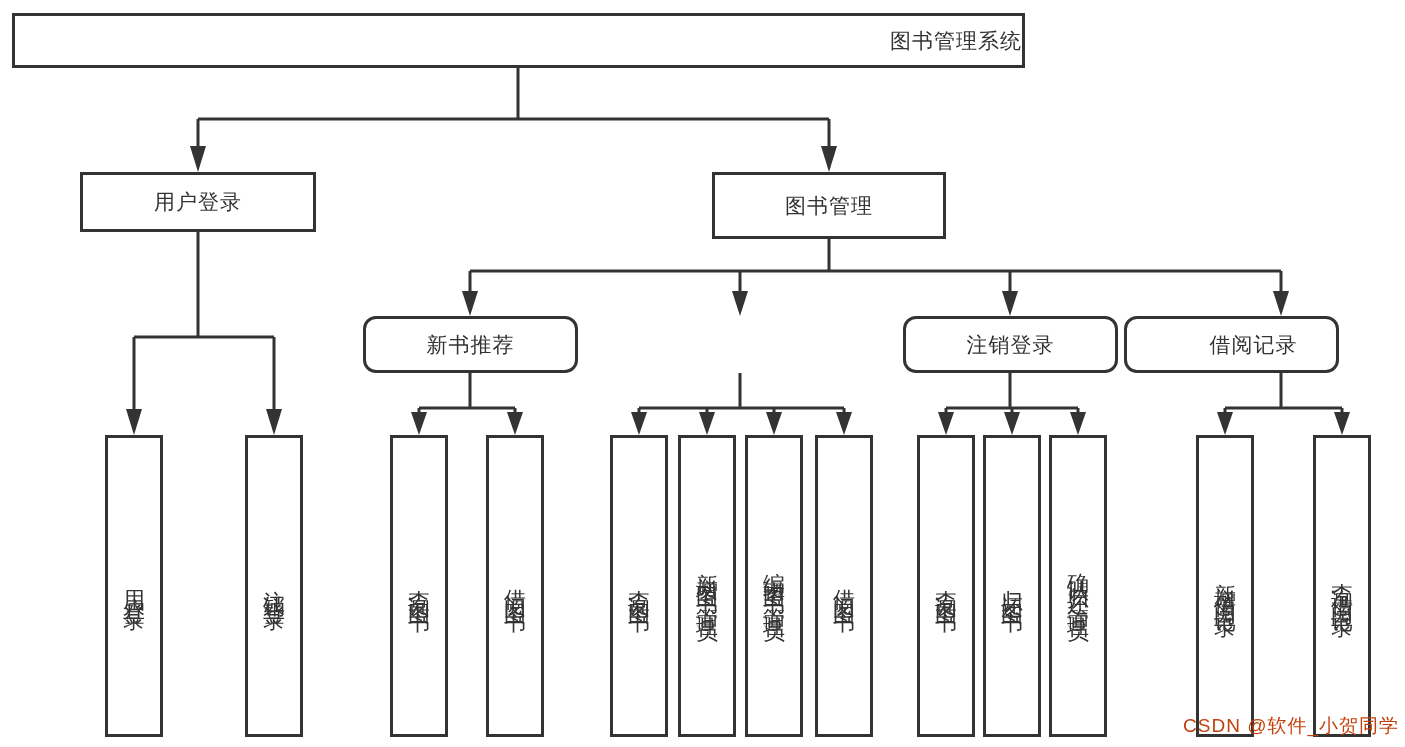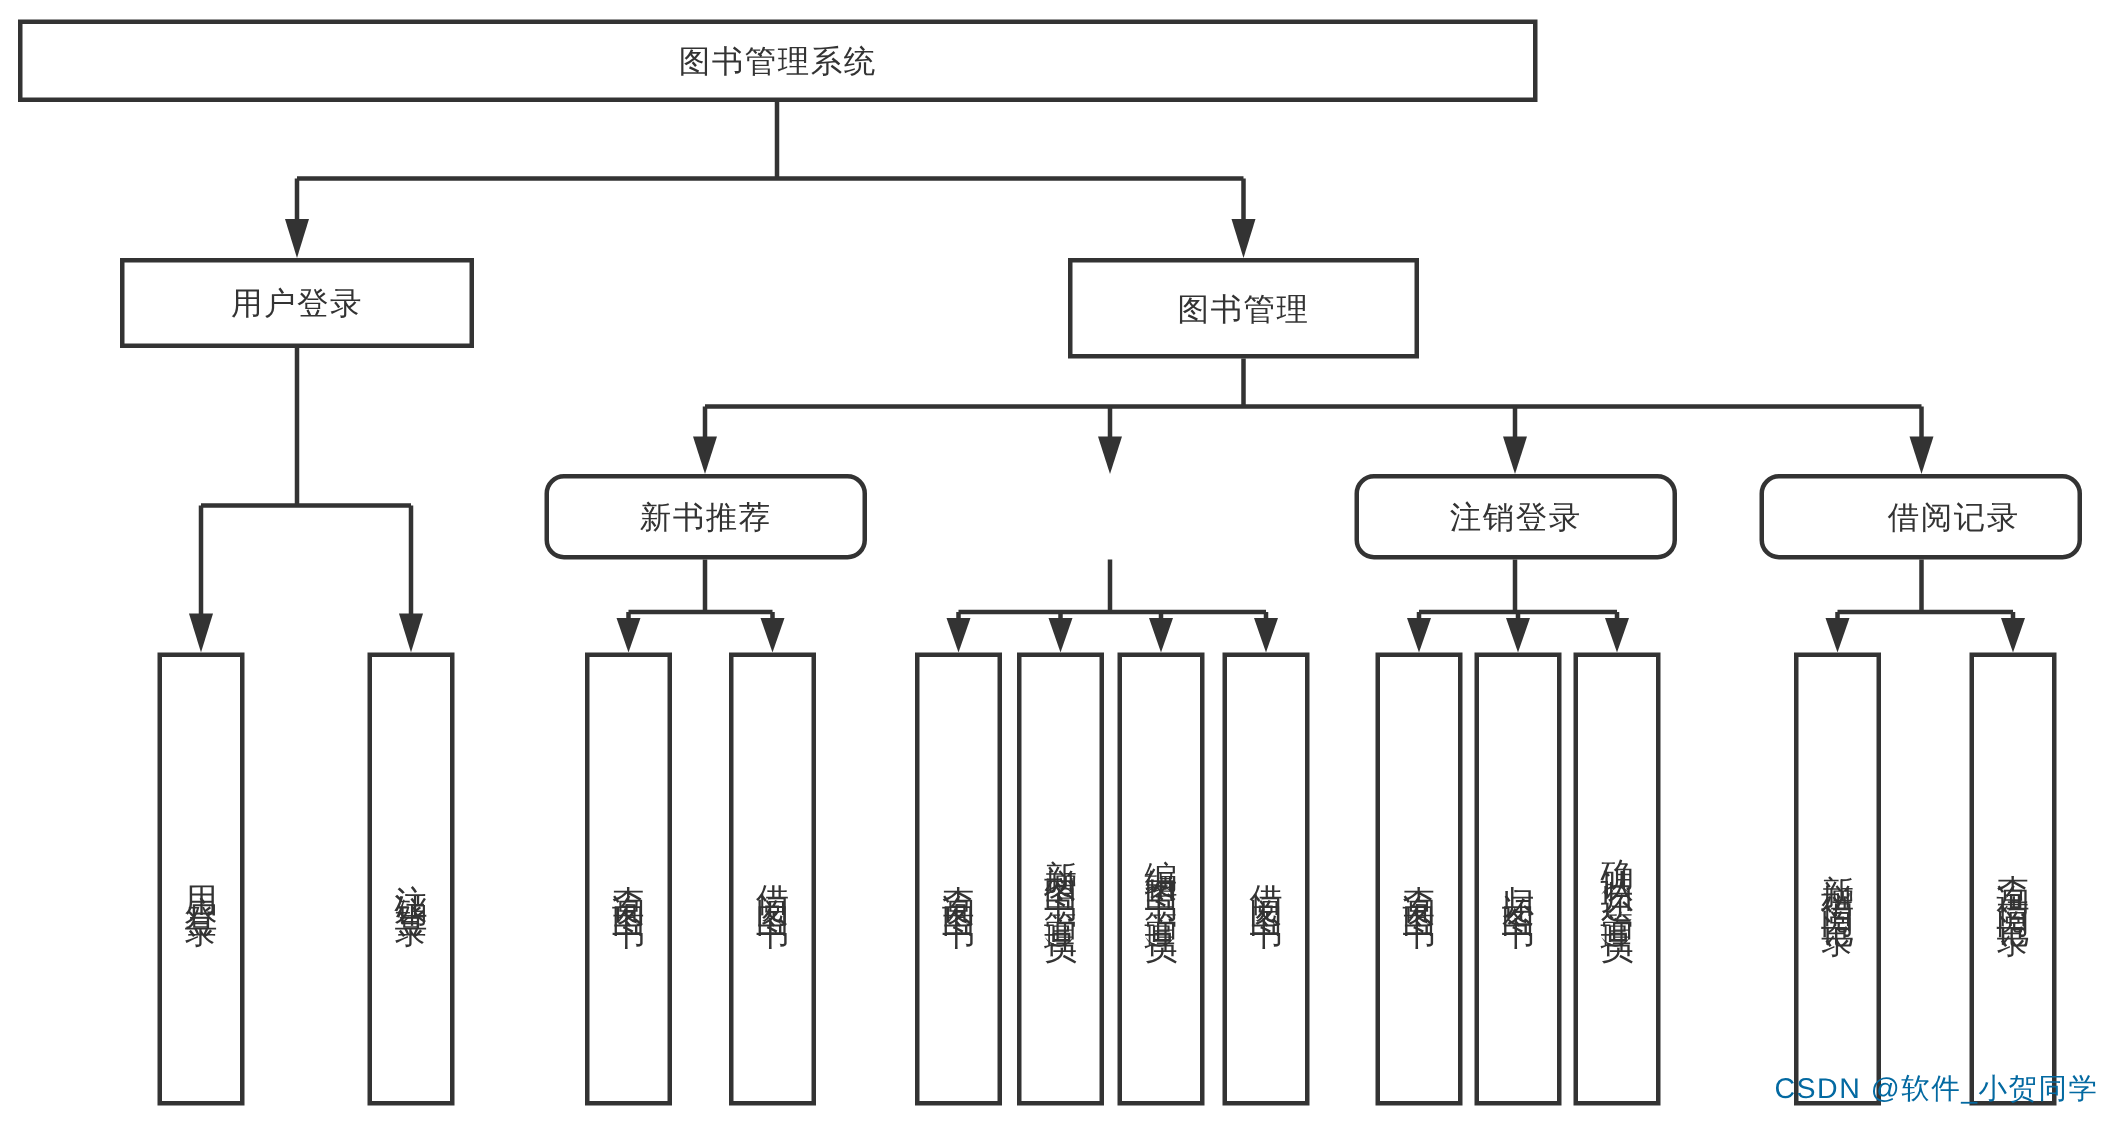--- a/index.html
+++ b/index.html
@@ -13,44 +13,44 @@
   .connectors{position:absolute;left:0;top:0;width:1405px;height:747px;}
   .node{
     position:absolute;
     box-sizing:border-box;
     border:3px solid #333333;
     background:#ffffff;
     display:flex;align-items:center;justify-content:center;
     color:#333333;
   }
   .node-h{font-size:21px;letter-spacing:1px;}
-  .root{left:12px;top:13px;width:1013px;height:55px;}
+  .root{left:12px;top:13px;width:1013px;height:55px;justify-content:flex-end;}
   .lv2-login{left:80px;top:172px;width:236px;height:60px;}
   .lv2-manage{left:712px;top:172px;width:234px;height:67px;}
   .lv3{top:316px;width:215px;height:57px;border-radius:13px;}
-  .lv3-a{left:363px;} .lv3-b{left:633px;} .lv3-c{left:903px;} .lv3-d{left:1173px;padding-left:44px;}
+  .lv3-a{left:363px;} .lv3-b{left:633px;} .lv3-c{left:903px;} .lv3-d{left:1124px;padding-left:44px;}
   .leaf{top:435px;width:58px;height:302px;}
   .leaf span{
     writing-mode:vertical-rl;
     text-orientation:mixed;
     font-size:22px;
     letter-spacing:7px;
     line-height:1;
     color:#333333;
   }
   .lf-1{left:105px;}  .lf-2{left:245px;}
   .lf-3{left:390px;}  .lf-4{left:486px;}
   .lf-5{left:610px;}  .lf-6{left:678px;}  .lf-7{left:745px;}  .lf-8{left:815px;}
   .lf-9{left:917px;}  .lf-10{left:983px;} .lf-11{left:1049px;}
   .lf-12{left:1196px;}.lf-13{left:1313px;}
   .watermark{
     position:absolute;
     right:6px;bottom:8px;
     font-size:19px;
-    color:#0369a1;
+    color:#c2410c;
     z-index:5;
     letter-spacing:1px;
   }
 </style>
 </head>
 <body>
 
 <div class="canvas">
 
   <svg class="connectors" viewBox="0 0 1405 747" xmlns="http://www.w3.org/2000/svg" aria-hidden="true">

